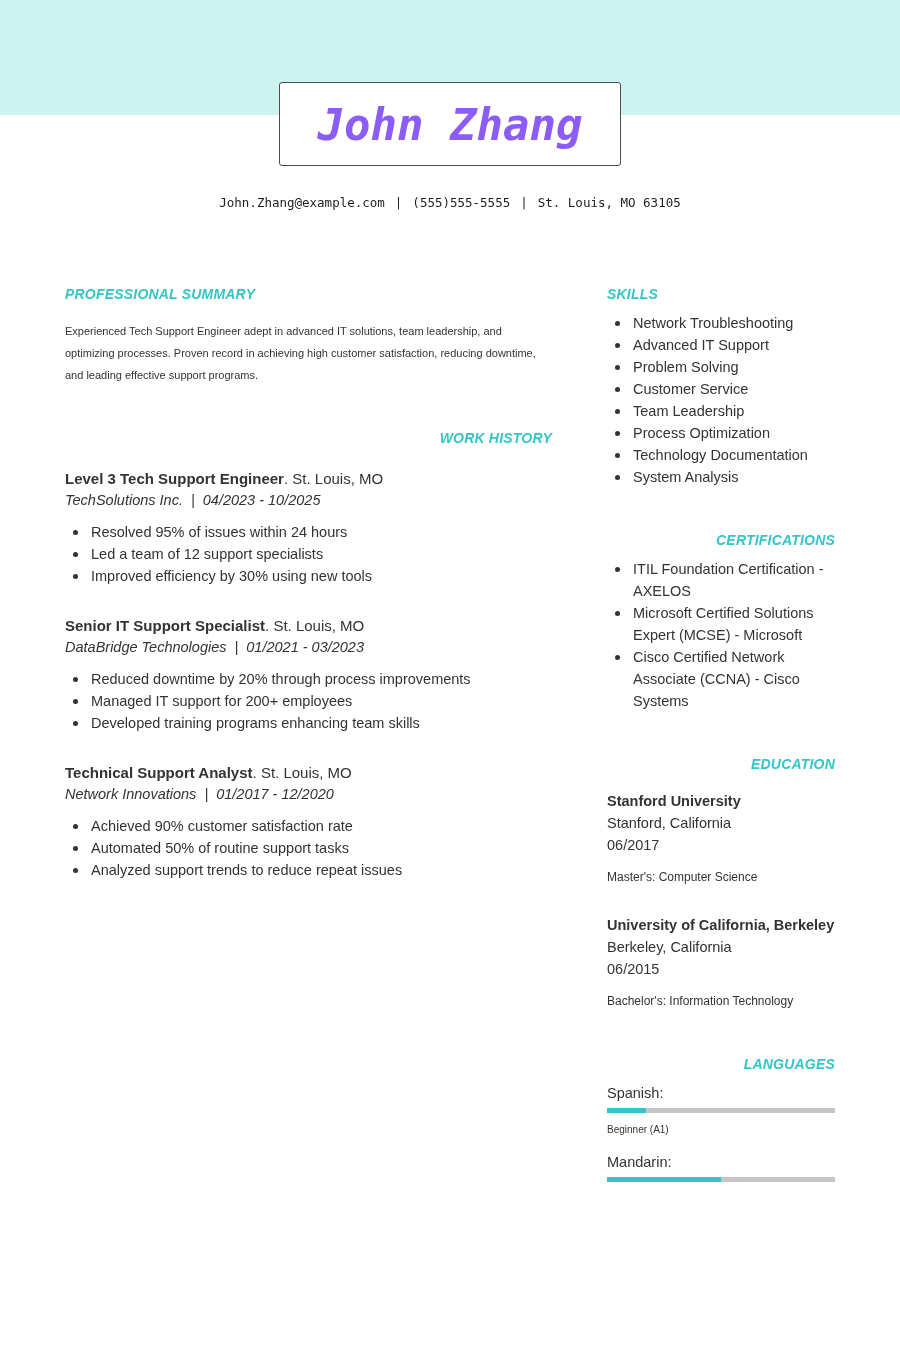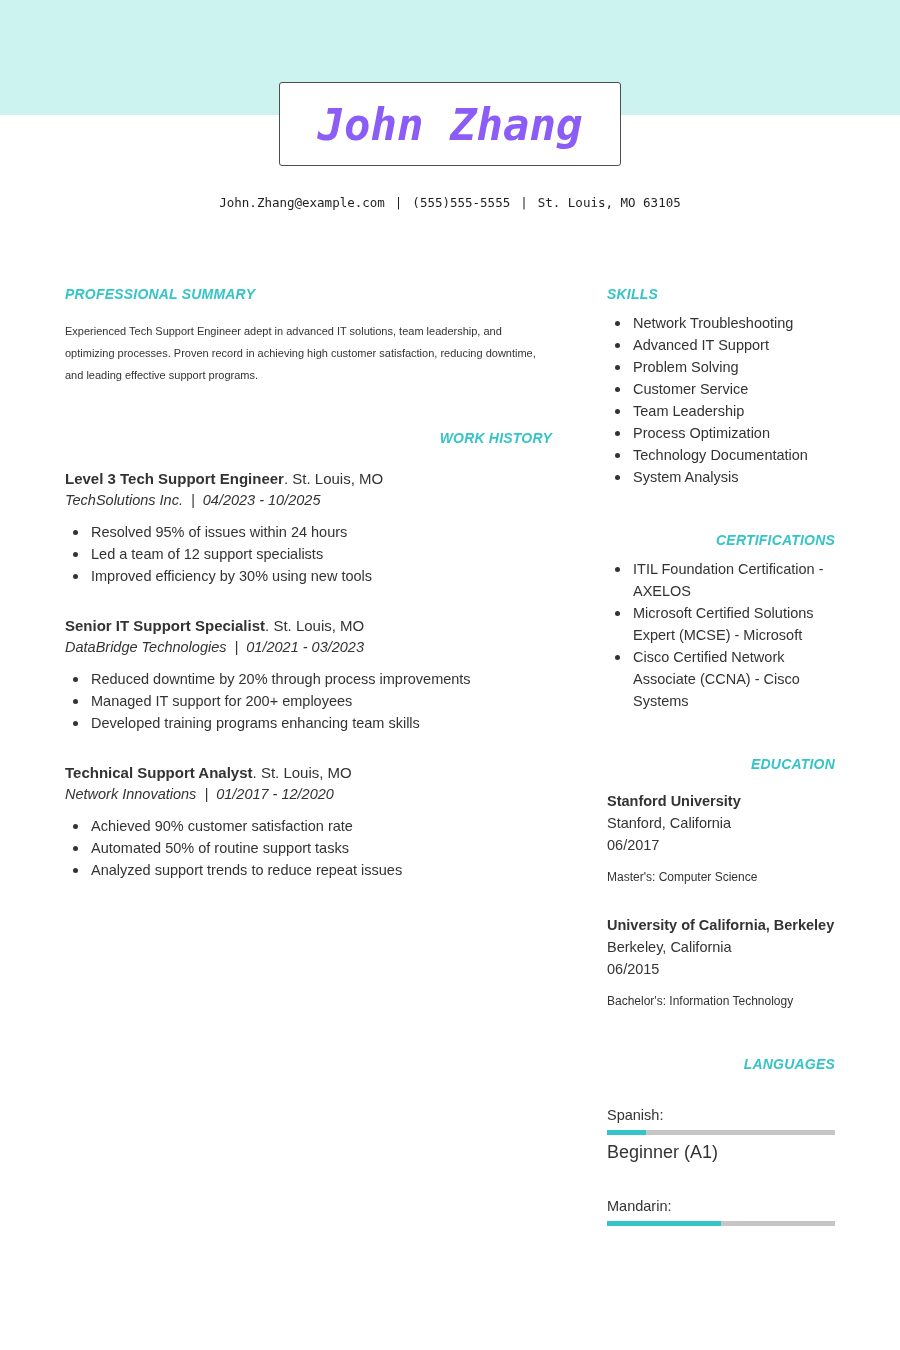--- a/index.html
+++ b/index.html
@@ -85,32 +85,32 @@
     width:5px; height:5px;
     border-radius:50%;
     background:#333;
   }
   .right-list { margin-top:16px; }
   .edu-school { margin-top:18px; }
   .edu-name { font-weight:bold; font-size:14.5px; line-height:22px; }
   .edu-line { font-size:14.5px; line-height:22px; }
   .edu-degree { margin-top:10px; font-size:12px; line-height:22px; }
   .edu-gap { margin-top:26px; }
-  .language { margin-top:32px; }
+  .language { margin-top:10px; }
   .lang-name { font-size:14.5px; line-height:22px; margin-bottom:4px; }
   .lang-bar {
     width:100%; height:5px;
     background:var(--bar_track, #c6c6c6);
     position:relative;
   }
   .lang-fill {
     position:absolute; left:0; top:0; bottom:0;
     background:var(--accent, #35c4c8);
   }
-  .lang-level { font-size:18px; line-height:22px; margin-top:6px; }
+  .lang-level { font-size:10px; line-height:22px; margin-top:6px; }
 </style>
 </head>
 <body>
 
 <div class="page">
 
   <div class="banner"></div>
 
   <div class="name-box">
     <div class="name">John Zhang</div>

